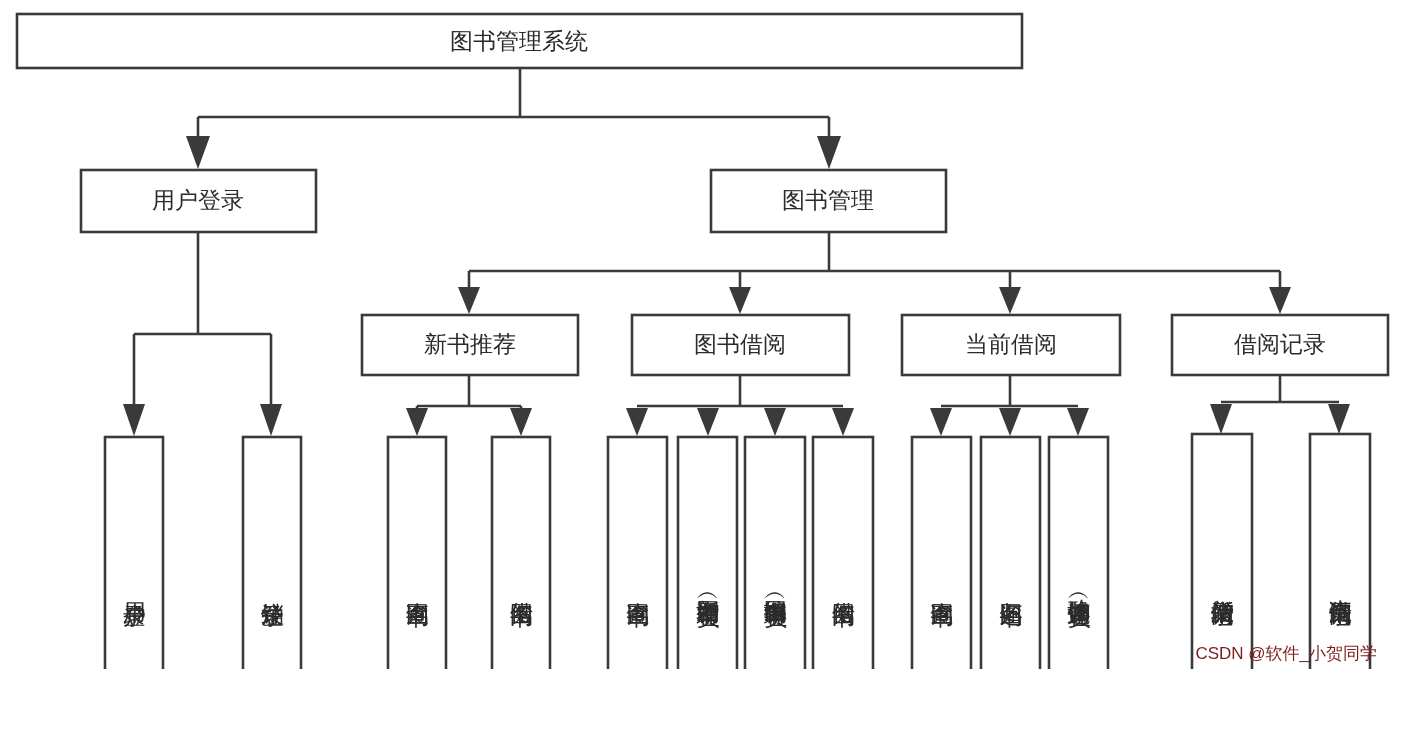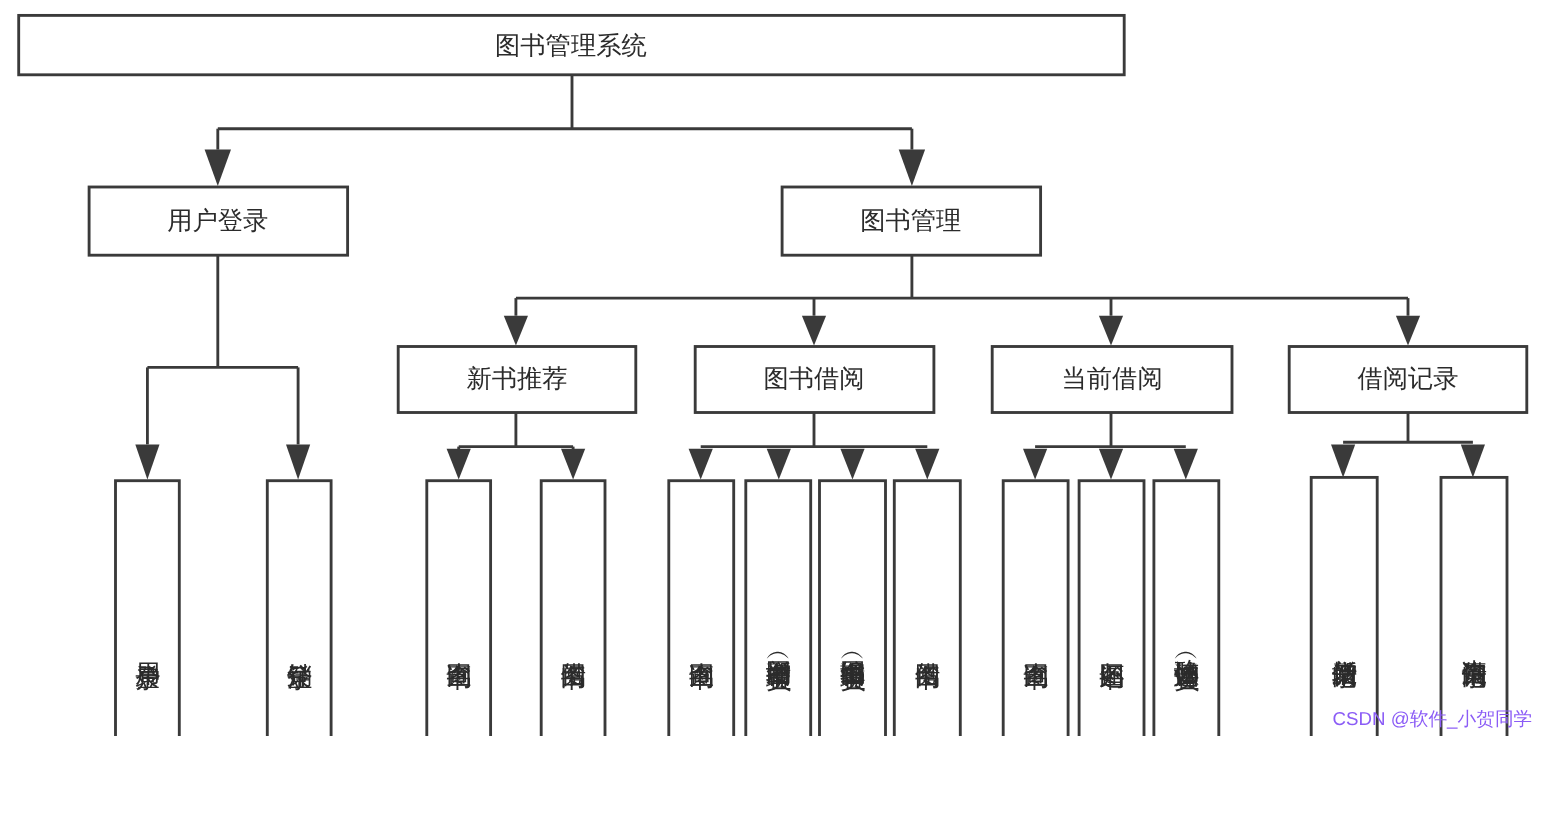--- a/index.html
+++ b/index.html
@@ -59,25 +59,25 @@
     color: #2b2b2b;
     font-size: 23px;
     line-height: 1.12;
     writing-mode: vertical-rl;
     text-orientation: upright;
     white-space: nowrap;
     letter-spacing: 1px;
   }
   .watermark {
     position: absolute;
-    right: 12px;
+    right: 28px;
     bottom: 4px;
     font-family: "Liberation Sans", "DejaVu Sans", sans-serif;
     font-size: 17px;
-    color: #8b5cf6;
+    color: #7f1d1d;
     white-space: nowrap;
     user-select: none;
     text-align: center;
   }
 </style>
 </head>
 <body>
 
 <div id="diagram-root">
 

